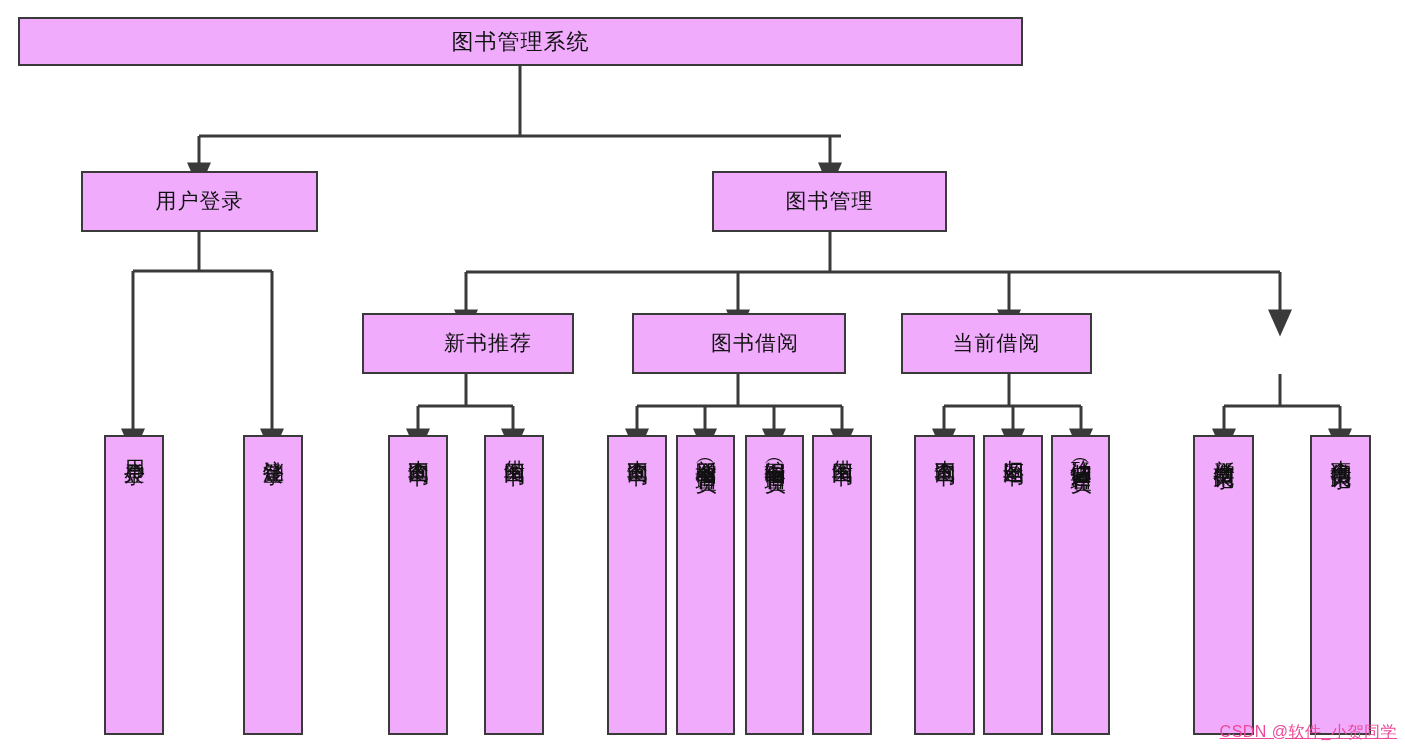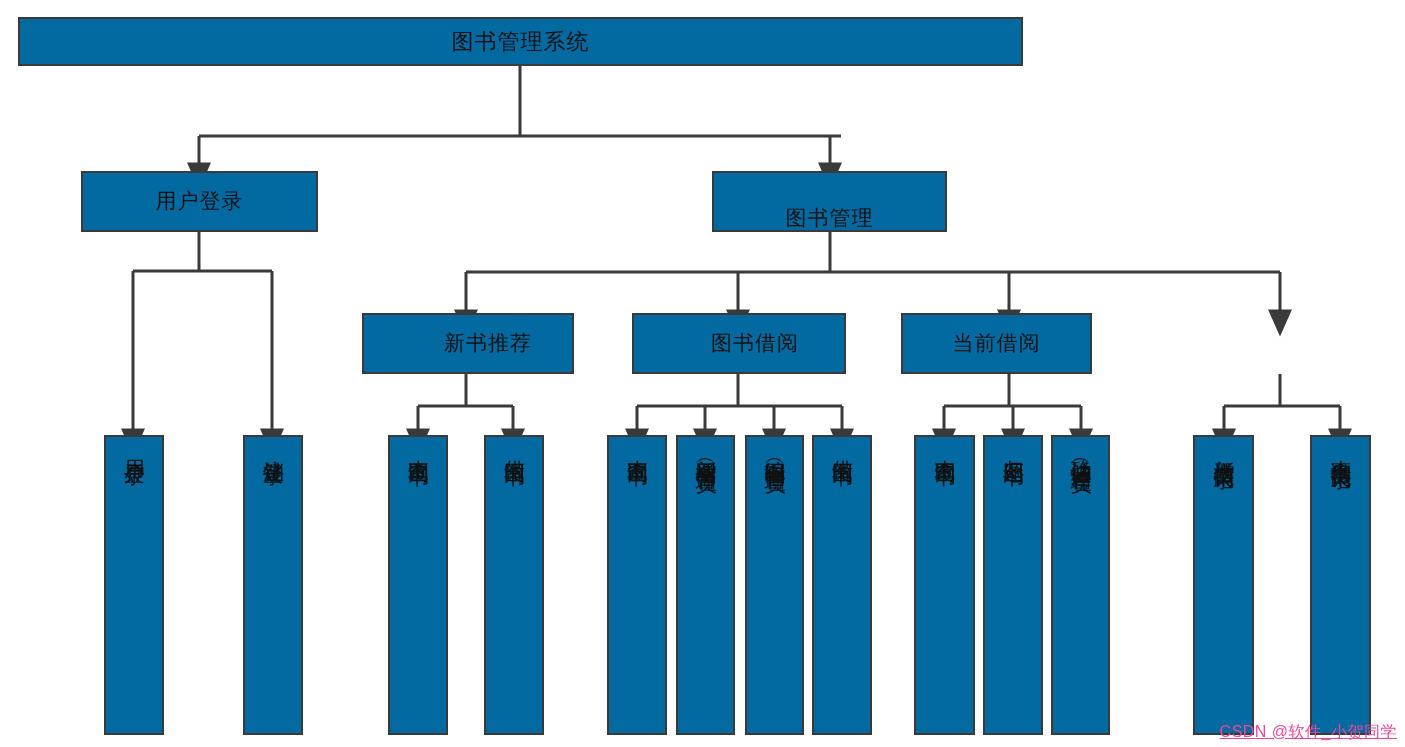--- a/index.html
+++ b/index.html
@@ -7,21 +7,21 @@
     width:1405px;height:747px;
     font-family:"Liberation Sans","DejaVu Sans",sans-serif;
     overflow:hidden;
   }
   #diagram-root{position:relative;width:1405px;height:747px;background:#fff;}
   svg#wires{position:absolute;left:0;top:0;width:1405px;height:747px;}
 
   .node{
     position:absolute;
     box-sizing:border-box;
-    background:#0369a1;
+    background:#f0abfc;
     border:2px solid #3a3a3a;
     display:flex;
     align-items:center;
     justify-content:center;
     color:#111111;
     overflow:hidden;
   }
   .node .label{
     display:block;
     text-align:center;
@@ -115,21 +115,21 @@
     </g>
   </svg>
 
   <div class="node horiz root" style="left:18px;top:17px;width:1005px;height:49px;">
     <span class="label">图书管理系统</span>
   </div>
 
   <div class="node horiz" style="left:81px;top:171px;width:237px;height:61px;">
     <span class="label">用户登录</span>
   </div>
-  <div class="node horiz" style="left:712px;top:171px;width:235px;height:61px;align-items:flex-end;">
+  <div class="node horiz" style="left:712px;top:171px;width:235px;height:61px;">
     <span class="label">图书管理</span>
   </div>
 
   <div class="node horiz" style="left:362px;top:313px;width:212px;height:61px;padding-left:40px;">
     <span class="label">新书推荐</span>
   </div>
   <div class="node horiz" style="left:632px;top:313px;width:214px;height:61px;padding-left:32px;">
     <span class="label">图书借阅</span>
   </div>
   <div class="node horiz" style="left:901px;top:313px;width:191px;height:61px;">

